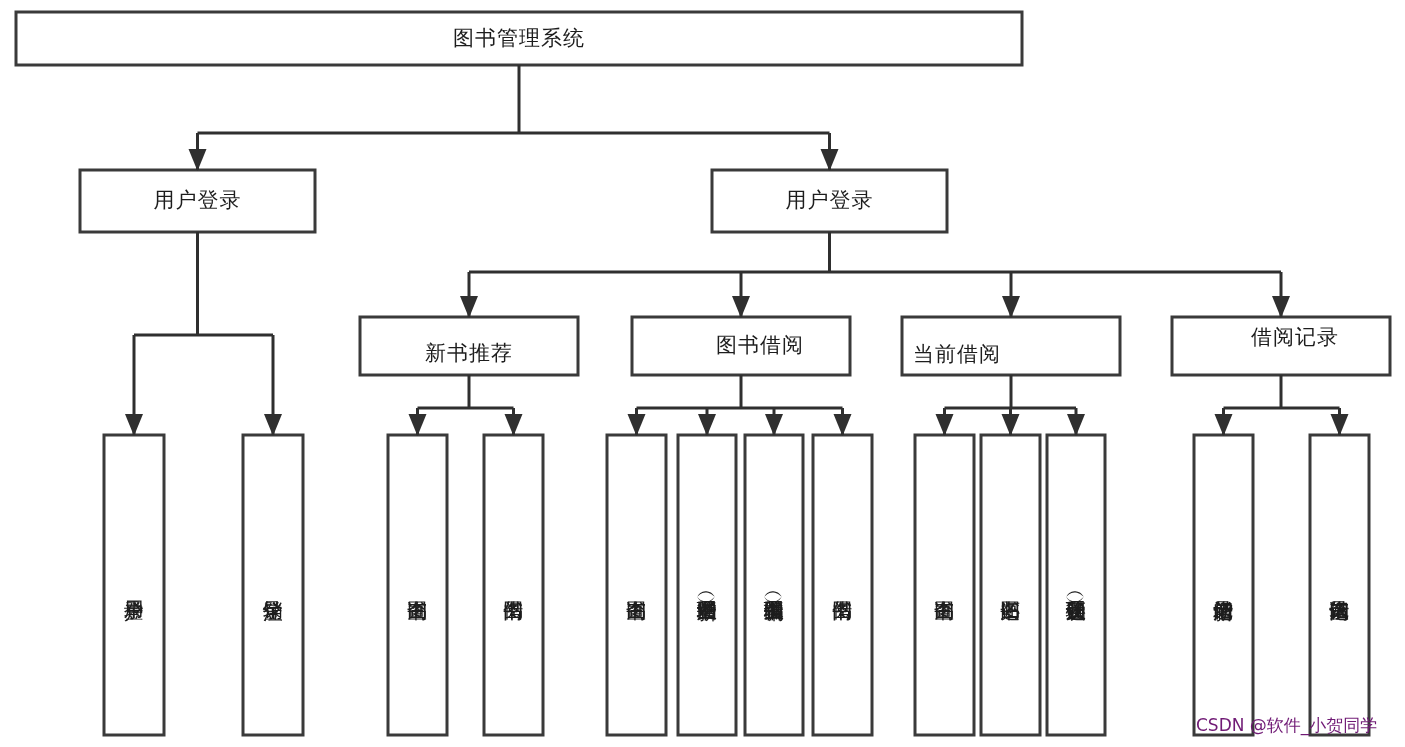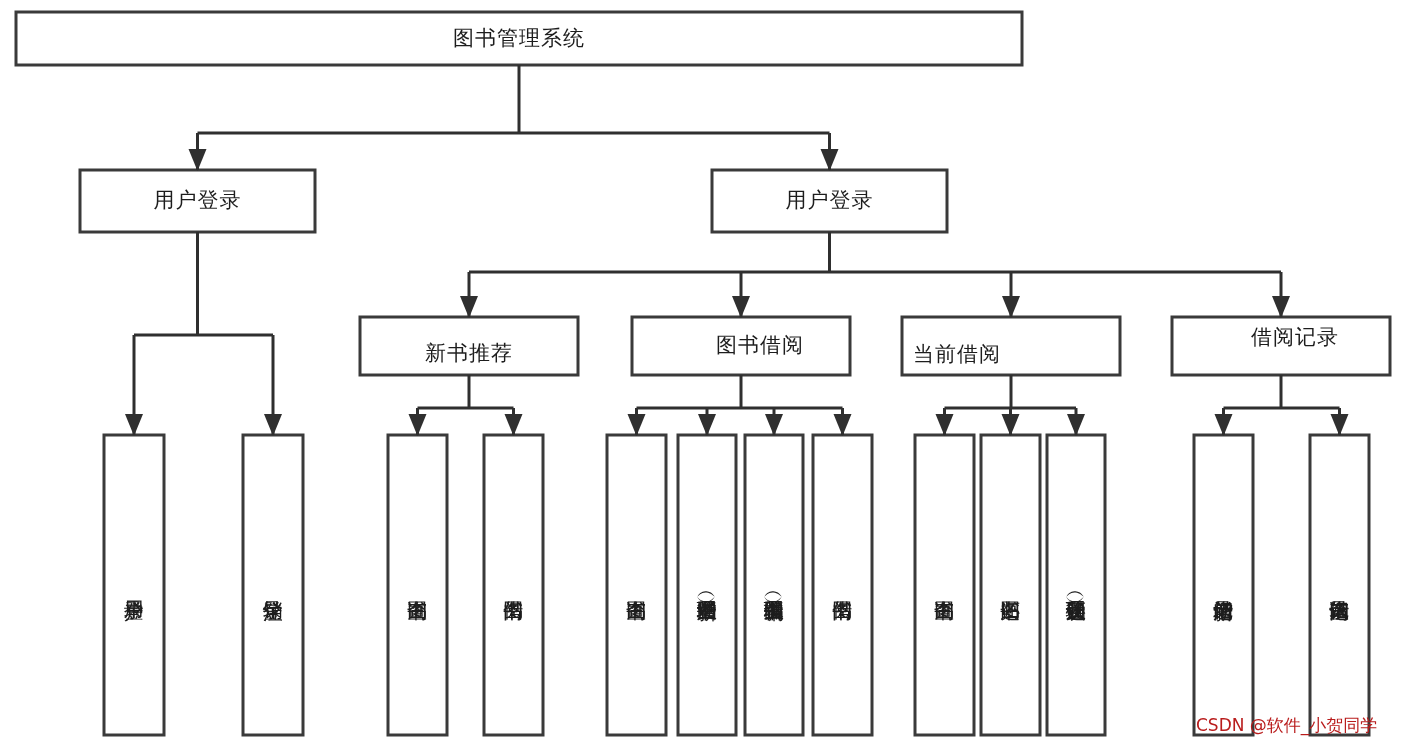--- a/index.html
+++ b/index.html
@@ -63,21 +63,21 @@
     color: #1d1d1d;
     font-size: 20px;
     line-height: 1.32;
     text-align: center;
     writing-mode: vertical-rl;
     text-orientation: upright;
     font-family: "DejaVu Sans", "Liberation Sans", sans-serif;
   }
   .watermark {
     position: absolute;
-    color: #b91c1c;
+    color: #701a75;
     font-size: 17px;
     white-space: nowrap;
     font-family: "DejaVu Sans", "Liberation Sans", sans-serif;
   }
 </style>
 </head>
 <body>
 
 <div id="diagram-root">
   <svg id="tree-svg" viewBox="0 0 1405 747" xmlns="http://www.w3.org/2000/svg">

